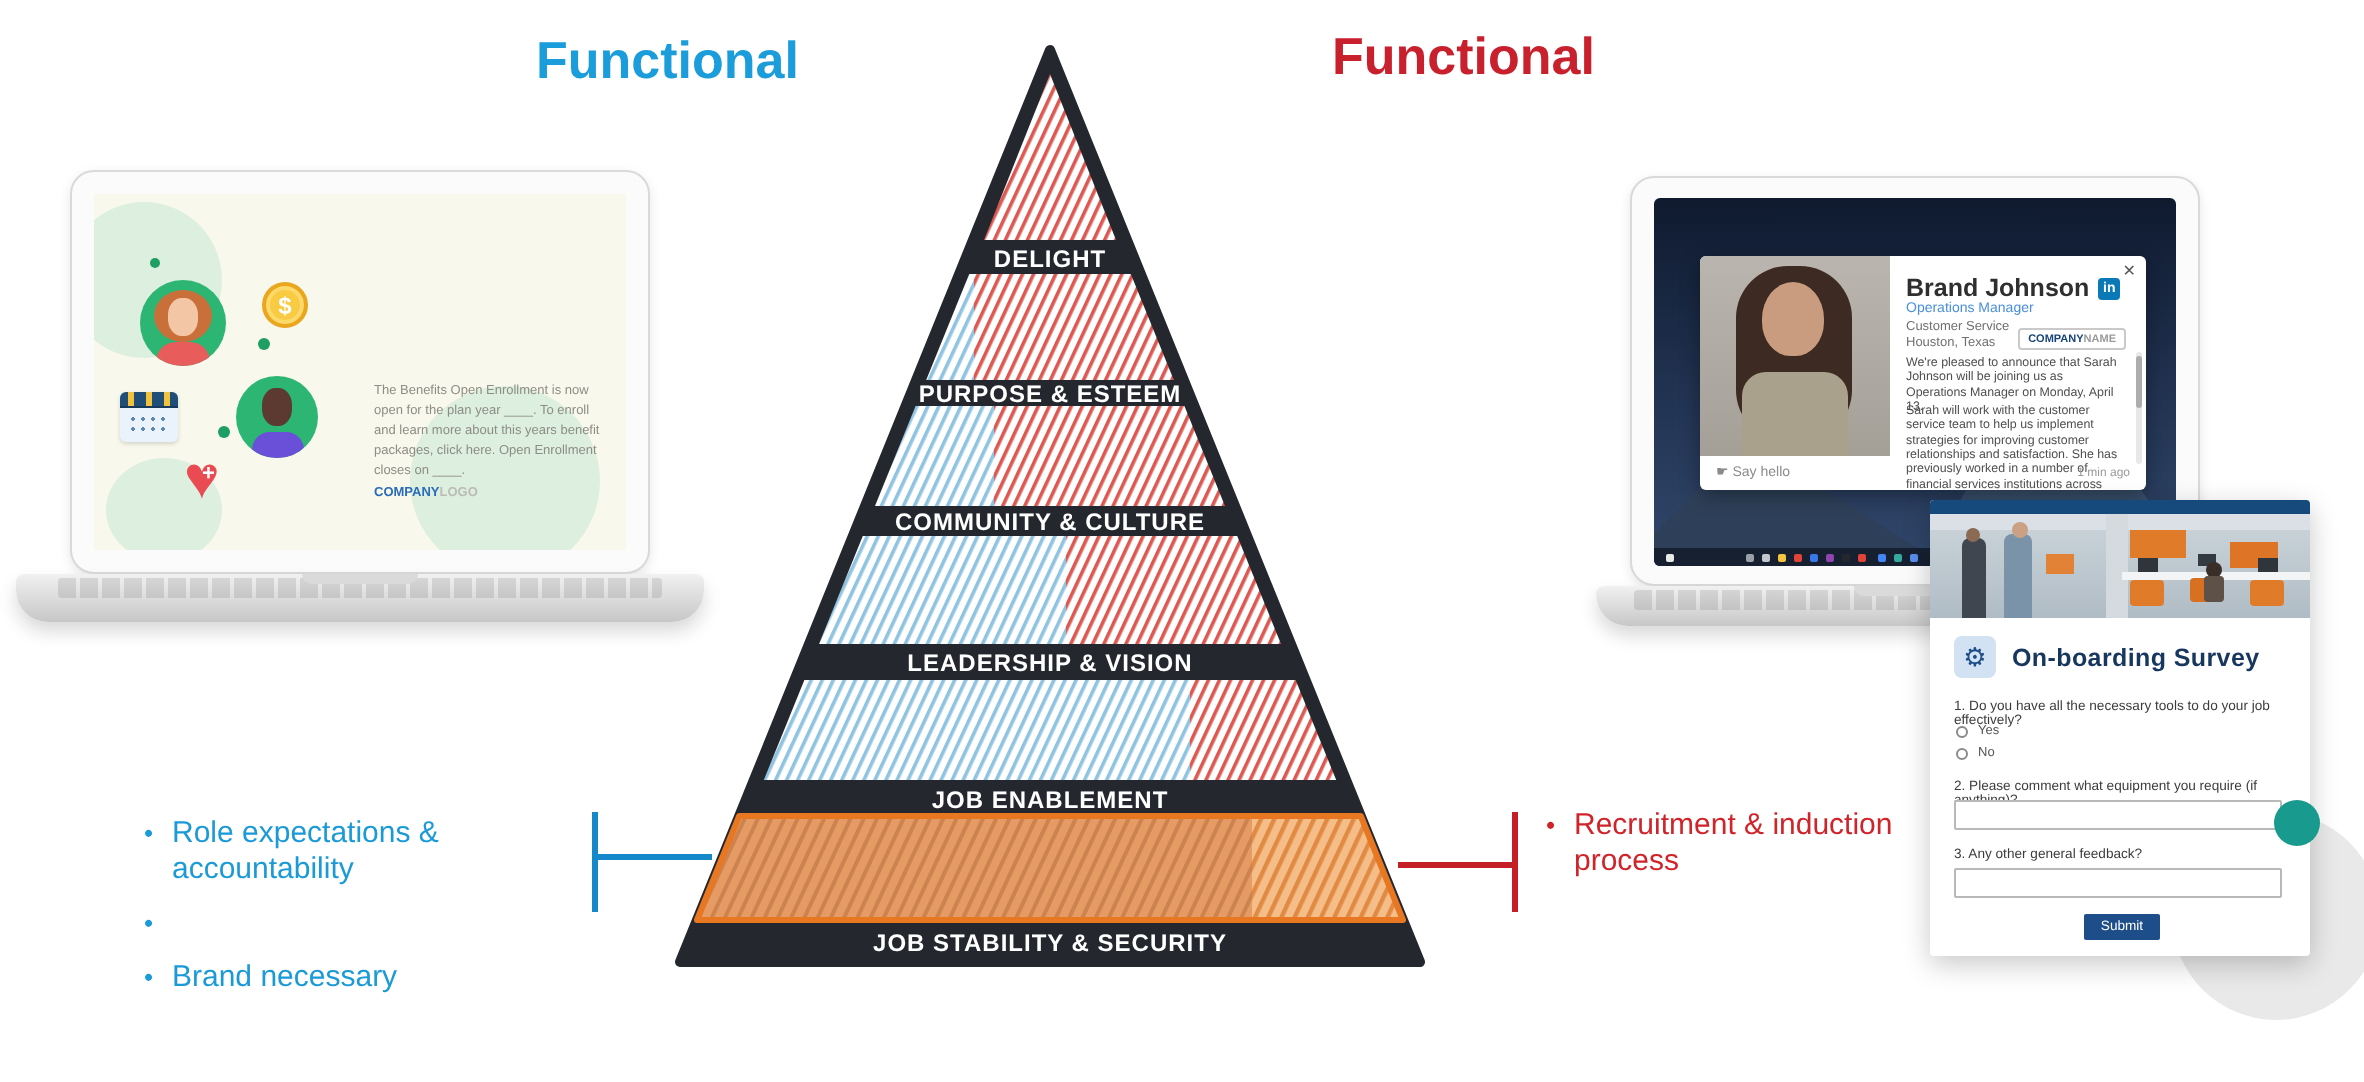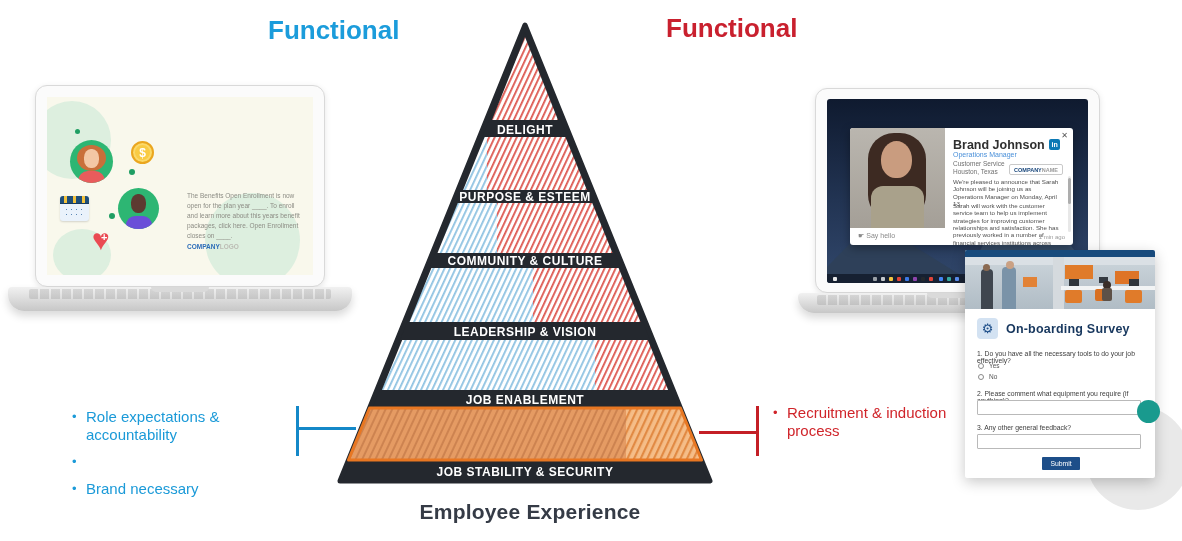--- a/index.html
+++ b/index.html
@@ -202,21 +202,20 @@
         <span>Brand necessary</span>
       </div>
   </div>
   <div class="abs bullets bullets-red">
     <div class="row">
         <span class="dot">•</span>
         <span>Recruitment &amp; induction process</span>
       </div>
   </div>
 
-  <div class="abs pyr-title">Employee Experience</div>
 
   <div class="abs bezel" style="left:815px;top:88px;width:285px;height:205px;"></div>
   <div class="abs rscreen">
     <div class="mtn" style="left:52%;top:42%;width:52%;height:58%;background:#3a526f;clip-path:polygon(0 100%, 42% 0, 100% 100%);"></div>
     <div class="mtn" style="left:-6%;top:66%;width:62%;height:34%;background:#2e4059;clip-path:polygon(0 100%, 38% 0, 100% 100%);"></div>
     <div class="taskbar">
       <div class="tb-dot" style="left:6px;background:#e8e8e8;"></div>
       <div class="tb-dot" style="left:46px;background:#9aa0a6;"></div>
       <div class="tb-dot" style="left:54px;background:#c3c7cb;"></div>
       <div class="tb-dot" style="left:62px;background:#f3c43e;"></div>

